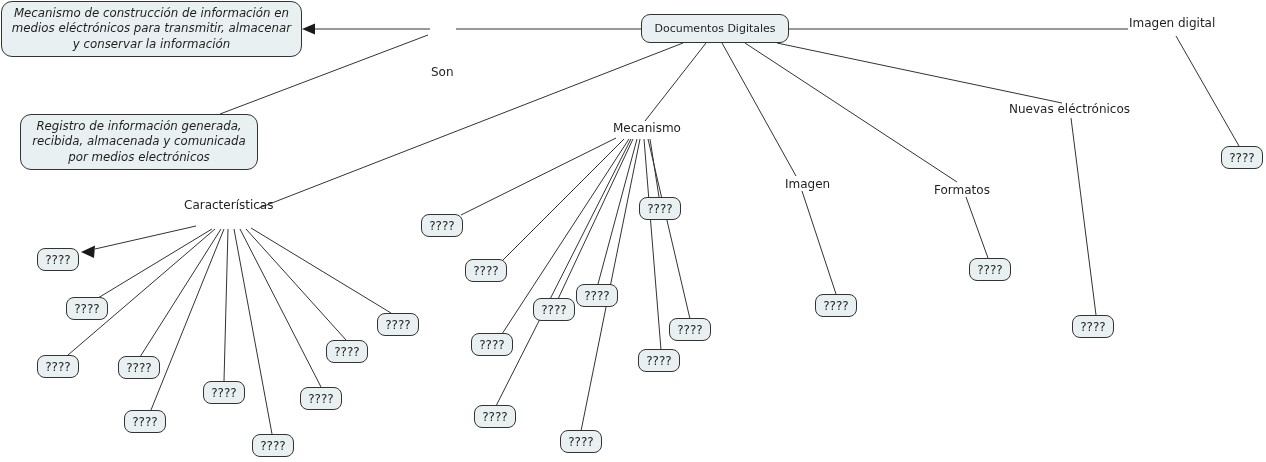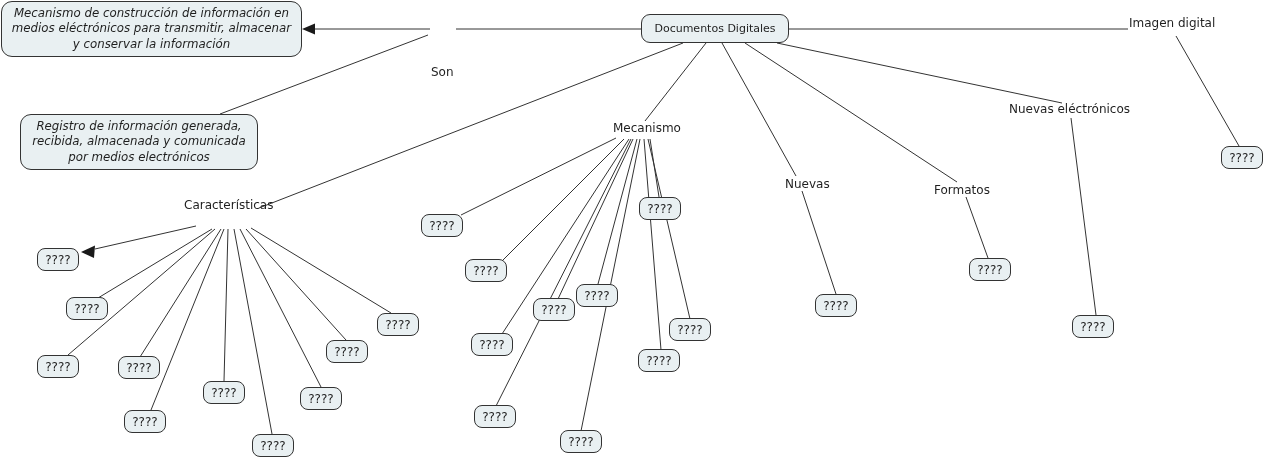--- a/index.html
+++ b/index.html
@@ -121,21 +121,21 @@
   <div class="node desc-box" style="left:1px; top:1px; width:301px; height:56px;">Mecanismo de construcción de información en medios eléctrónicos para transmitir, almacenar y conservar la información</div>
 
   <div class="node desc-box" style="left:20px; top:114px; width:238px; height:56px;">Registro de información generada, recibida, almacenada y comunicada por medios electrónicos</div>
 
   <div class="node root-box" style="left:641px; top:14px; width:148px; height:29px;">Documentos Digitales</div>
 
   <span class="branch-label" style="left:431px; top:22px;margin-top:43px;">Son</span>
 
   <span class="branch-label" style="left:184px; top:198px;">Características</span>
   <span class="branch-label" style="left:613px; top:121px;">Mecanismo</span>
-  <span class="branch-label" style="left:785px; top:177px;">Nuevas</span>
+  <span class="branch-label" style="left:785px; top:177px;">Imagen</span>
   <span class="branch-label" style="left:934px; top:183px;">Formatos</span>
   <span class="branch-label" style="left:1009px; top:102px;">Nuevas eléctrónicos</span>
   <span class="branch-label" style="left:1129px; top:16px;">Imagen digital</span>
 
   <div class="node qbox" style="left:37px;  top:248px;">????</div>
   <div class="node qbox" style="left:66px;  top:297px;">????</div>
   <div class="node qbox" style="left:37px;  top:355px;">????</div>
   <div class="node qbox" style="left:118px; top:356px;">????</div>
   <div class="node qbox" style="left:203px; top:381px;">????</div>
   <div class="node qbox" style="left:124px; top:410px;">????</div>

